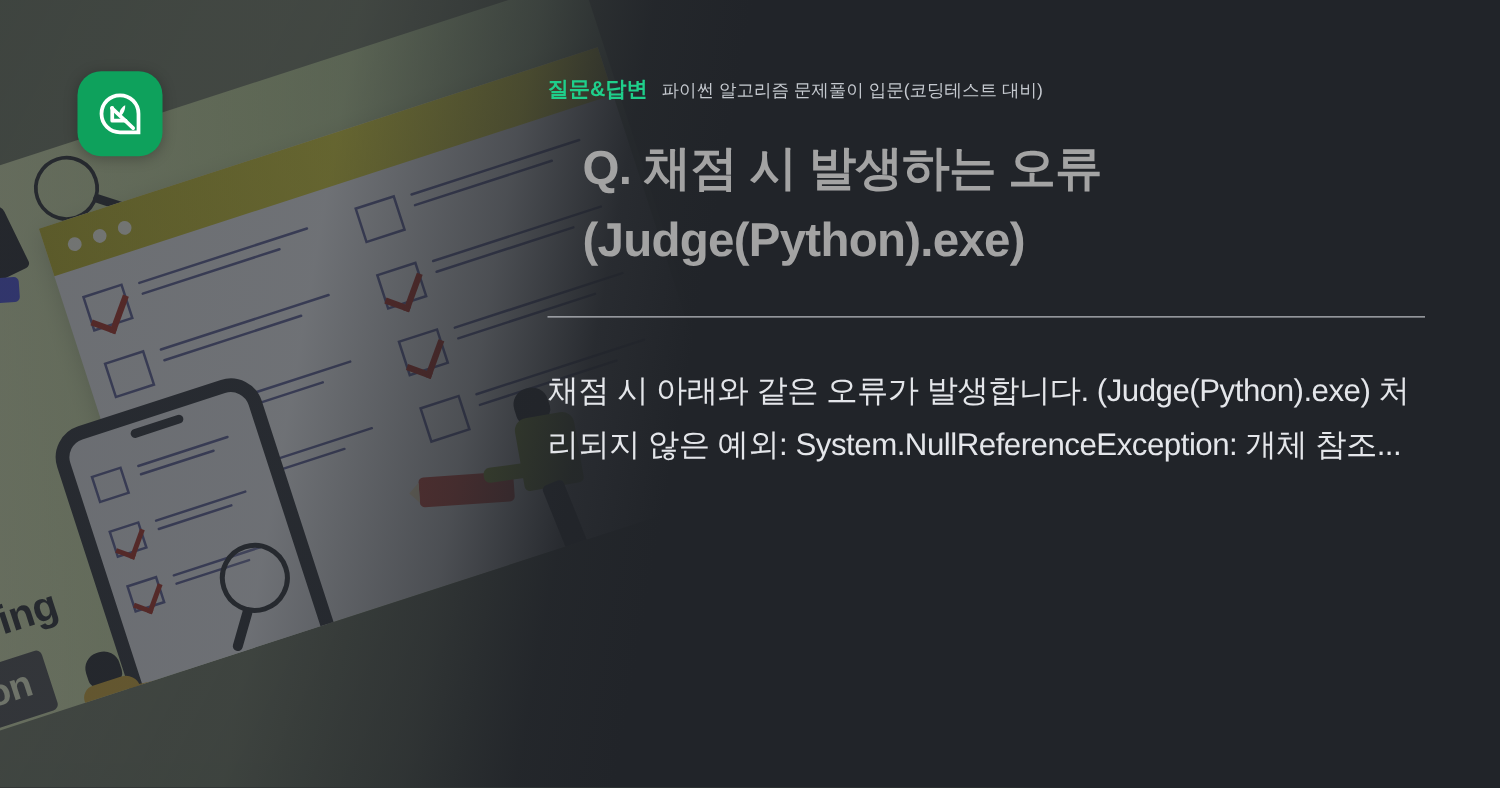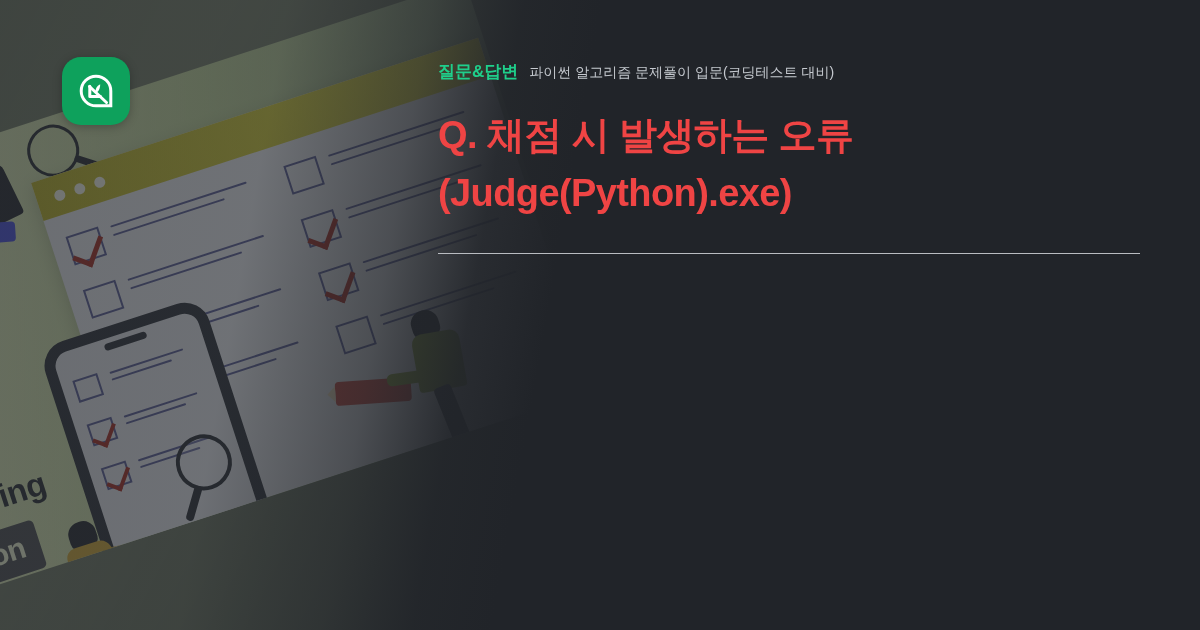--- a/index.html
+++ b/index.html
@@ -201,25 +201,26 @@
   .eyebrow { display:flex; align-items:baseline; gap:11px; }
   .eyebrow .cat {
     font-size:17px; font-weight:700; color:#1fcf8b; white-space:nowrap;
   }
   .eyebrow .course {
     font-size:14px; font-weight:400; color:#c5c9cf;
     white-space:nowrap; overflow:hidden; text-overflow:ellipsis;
   }
   .headline {
     margin-top:24px;
-    font-size:38px; font-weight:700; color:#ef4444;
+    font-size:38px; font-weight:700; color:#a3a3a3;
     line-height:1.52; letter-spacing:-.6px;
     max-width:704px;
     display:-webkit-box; -webkit-line-clamp:2; -webkit-box-orient:vertical;
     overflow:hidden;
+    margin-left:28px;
   }
   .rule {
     margin-top:30px; width:702px; height:1px; background:#b9bcc1;
   }
   .excerpt {
     margin-top:38px;
     font-size:25px; font-weight:400; color:#e4e6ea;
     line-height:1.72; letter-spacing:-.4px;
     max-width:706px;
     display:-webkit-box; -webkit-line-clamp:3; -webkit-box-orient:vertical;
@@ -377,16 +378,17 @@
 
     <div class="eyebrow">
       <span class="cat">질문&amp;답변</span>
       <span class="course">파이썬 알고리즘 문제풀이 입문(코딩테스트 대비)</span>
     </div>
 
     <h1 class="headline">Q. 채점 시 발생하는 오류 (Judge(Python).exe)</h1>
 
     <div class="rule"></div>
 
+    <p class="excerpt">채점 시 아래와 같은 오류가 발생합니다. (Judge(Python).exe) 처리되지 않은 예외: System.NullReferenceException: 개체 참조...</p>
 
   </div>
 
 </div>
 
 </body></html>

